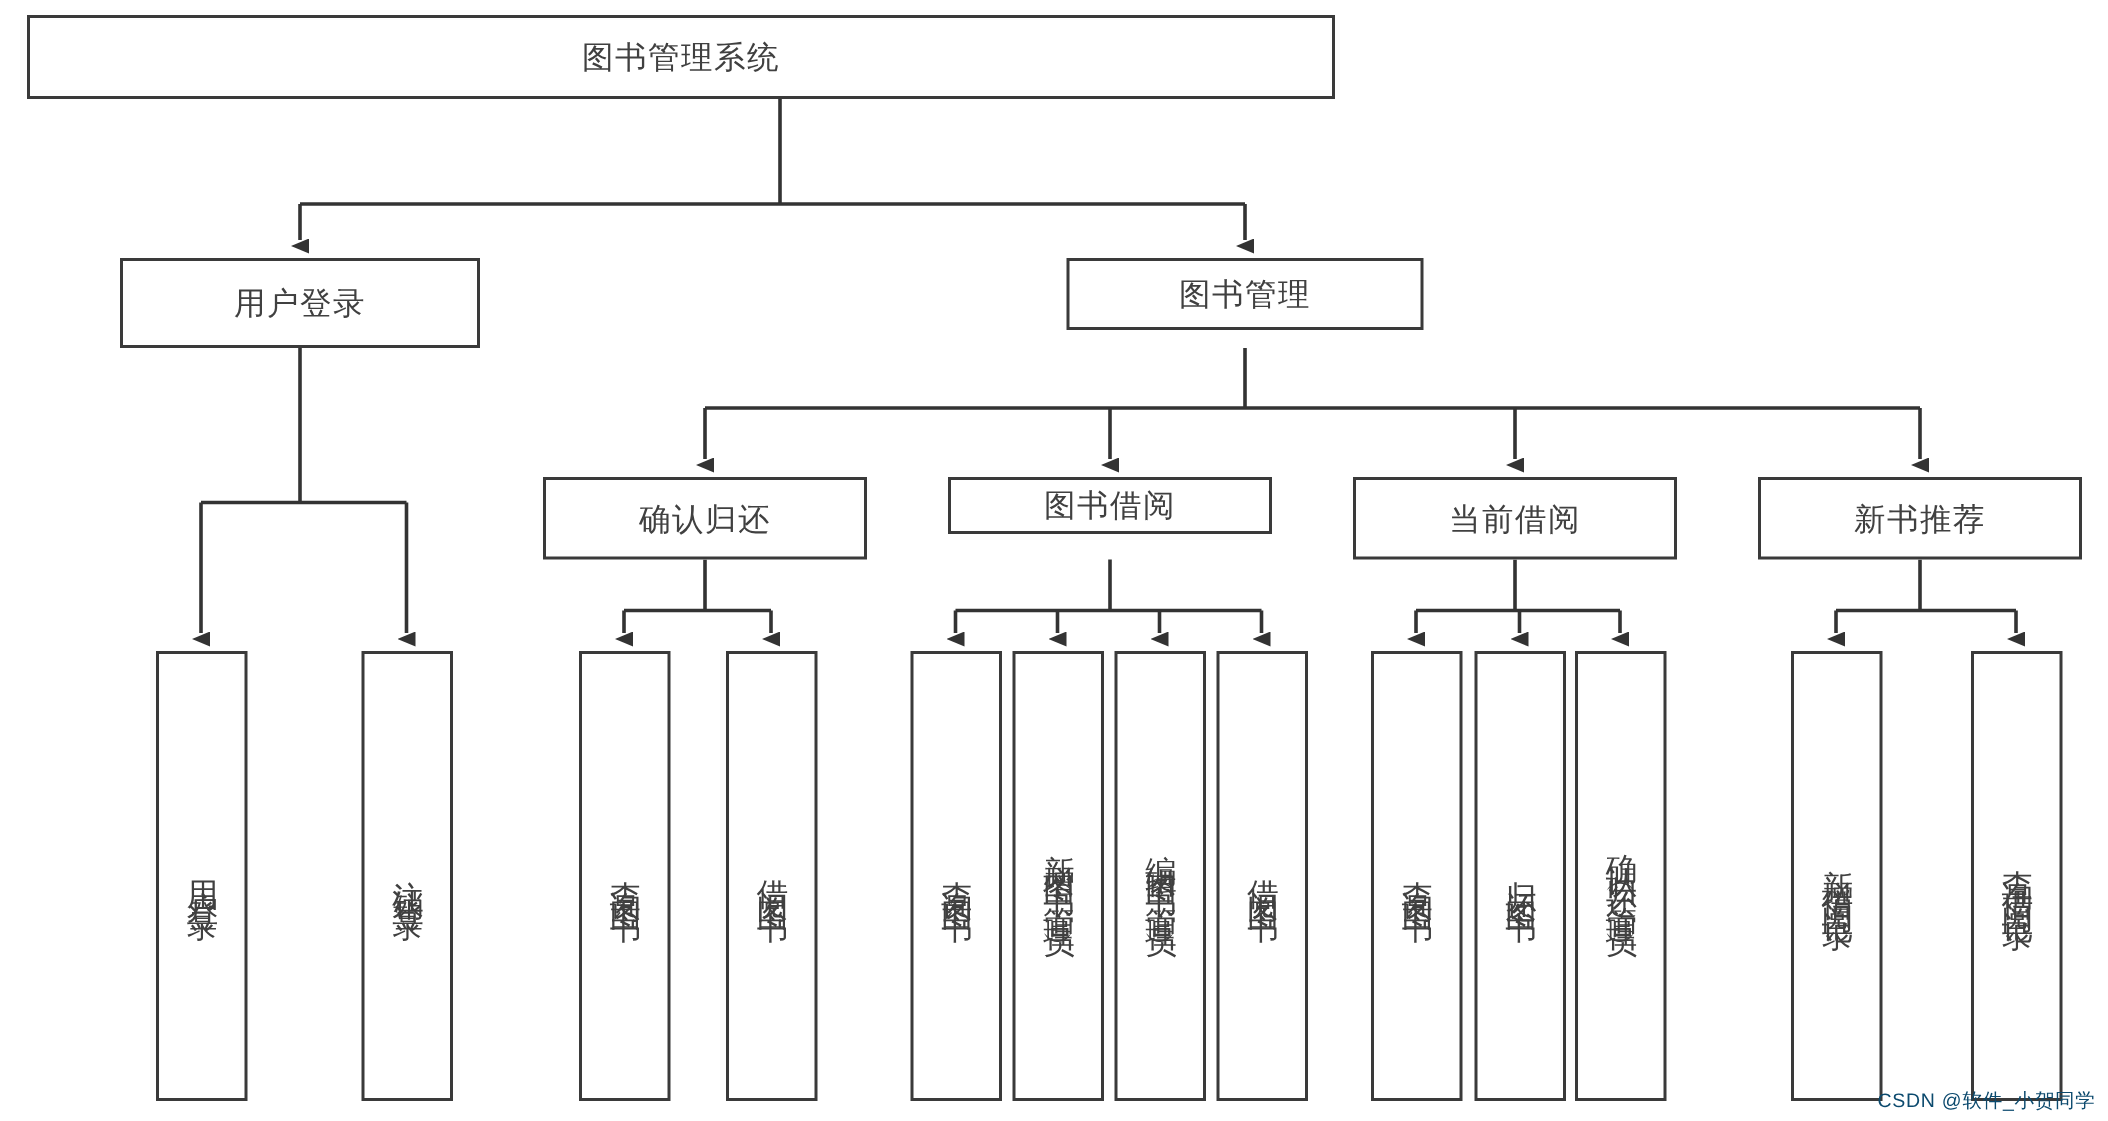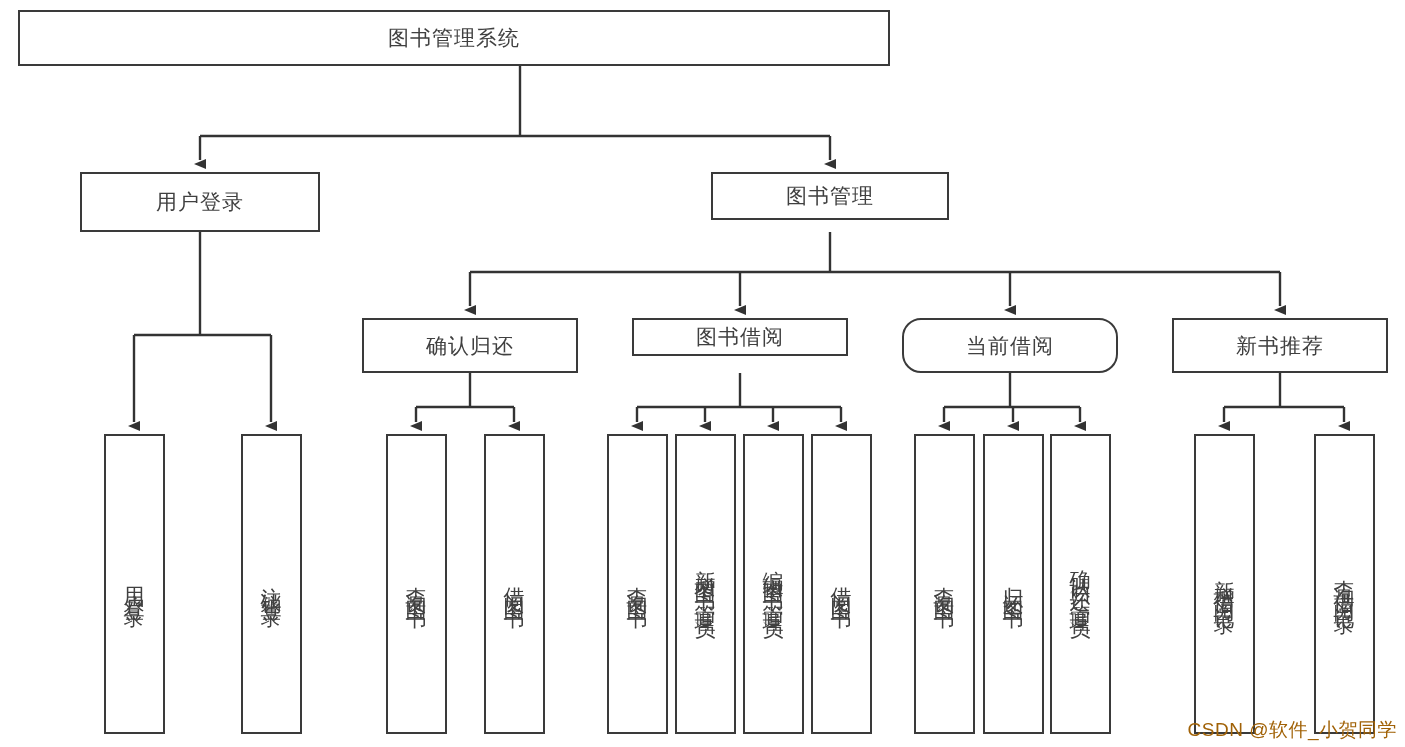--- a/index.html
+++ b/index.html
@@ -51,22 +51,22 @@
     color: #404040;
   }
   .h-label {
     white-space: nowrap;
     color: #404040;
   }
   .watermark {
     position: absolute;
     right: 8px;
     bottom: 4px;
-    font-size: 19px;
-    color: #a16207;
+    font-size: 13px;
+    color: #0c4a6e;
     white-space: nowrap;
     letter-spacing: 0.5px;
   }
 </style>
 </head>
 <body>
 
 <div id="canvas">
 
   <svg class="edges" viewBox="0 0 1405 747" xmlns="http://www.w3.org/2000/svg">
@@ -130,21 +130,21 @@
   <div class="node h-node" style="left:711px; top:172px; width:238px; height:48px;">
     <span class="h-label">图书管理</span>
   </div>
 
   <div class="node h-node" style="left:362px; top:318px; width:216px; height:55px;">
     <span class="h-label">确认归还</span>
   </div>
   <div class="node h-node" style="left:632px; top:318px; width:216px; height:38px;">
     <span class="h-label">图书借阅</span>
   </div>
-  <div class="node h-node" style="left:902px; top:318px; width:216px; height:55px;border-radius:19px;">
+  <div class="node h-node" style="left:902px; top:318px; width:216px; height:55px;">
     <span class="h-label">当前借阅</span>
   </div>
   <div class="node h-node" style="left:1172px; top:318px; width:216px; height:55px;">
     <span class="h-label">新书推荐</span>
   </div>
 
   <div class="node v-node" style="left:104px; top:434px; width:61px; height:300px;">
     <span class="v-label">用户登录</span>
   </div>
   <div class="node v-node" style="left:241px; top:434px; width:61px; height:300px;">

